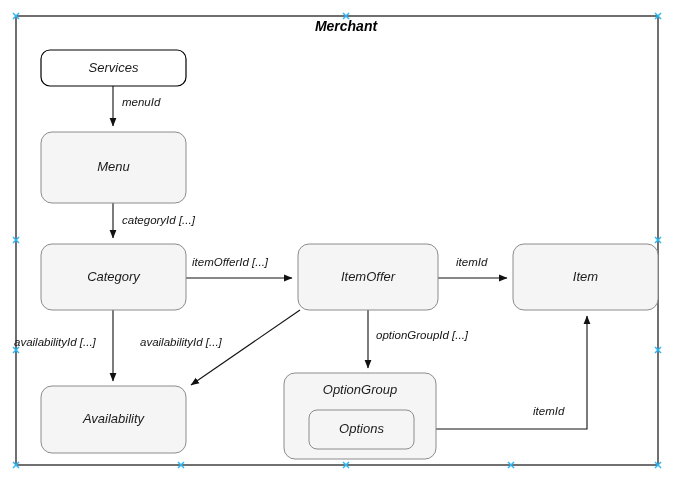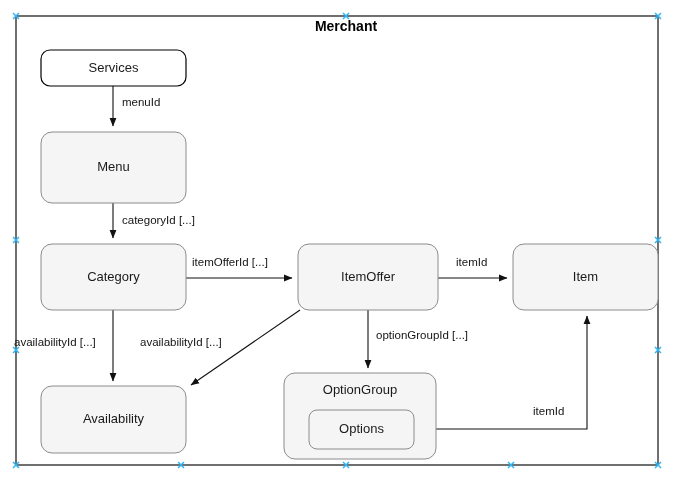--- a/index.html
+++ b/index.html
@@ -6,20 +6,21 @@
   html,body{margin:0;padding:0;background:#ffffff;}
   body{
     width:675px;height:481px;
     font-family:"Liberation Sans","DejaVu Sans",sans-serif;
     overflow:hidden;
     position:relative;
   }
   #canvas{
     position:absolute;left:0;top:0;width:675px;height:481px;
     background:#ffffff;
+    font-style:italic;
   }
   svg#diagram{
     position:absolute;left:0;top:0;width:675px;height:481px;
     display:block;
   }
   .box-label{
     font-family:"Liberation Sans","DejaVu Sans",sans-serif;
     font-size:13px;
     fill:#1a1a1a;
     text-anchor:middle;

